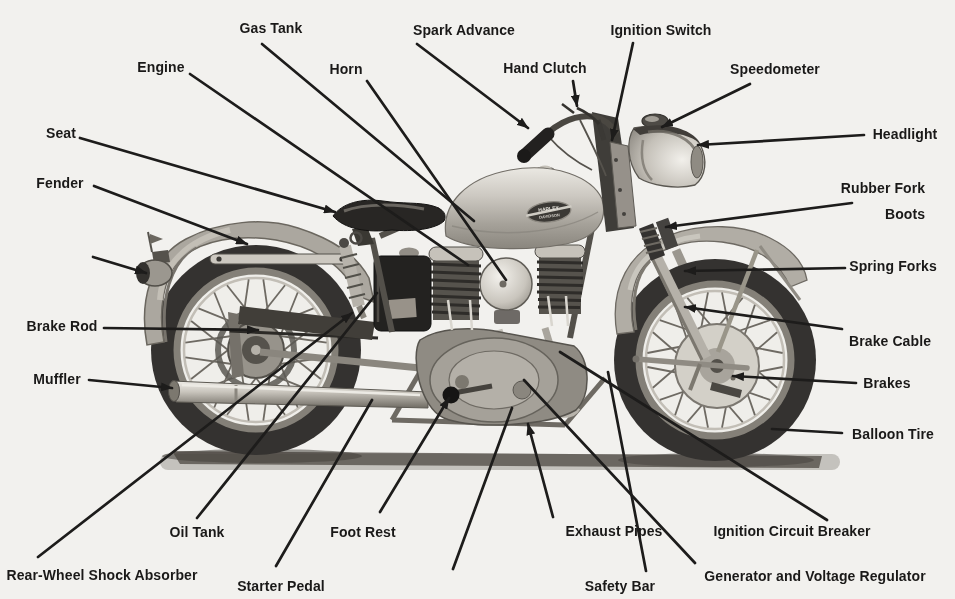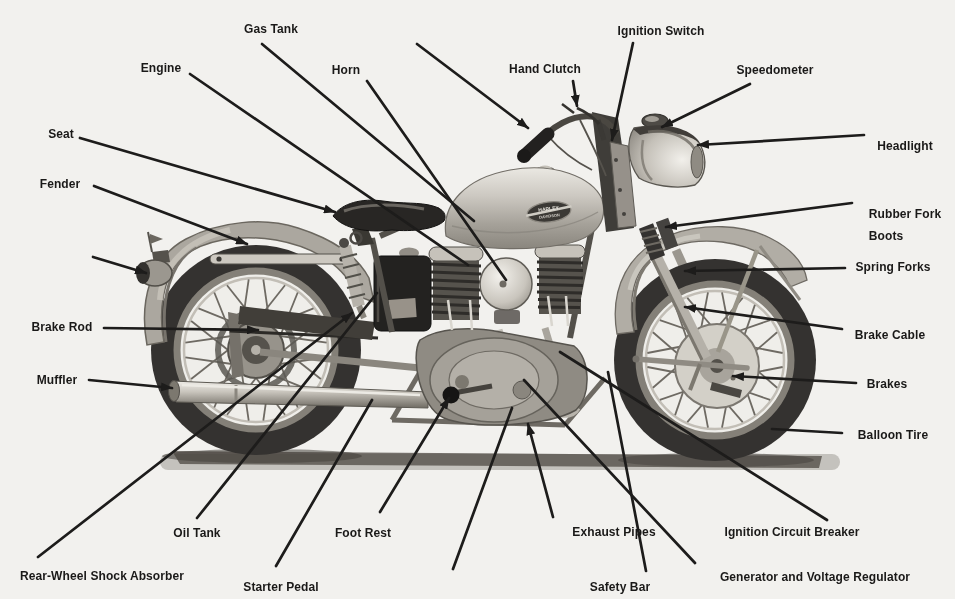--- a/index.html
+++ b/index.html
@@ -1,21 +1,21 @@
 <!DOCTYPE html>
 <html style="--ink: #1a1918; --lead: #1d1c1b;"><head>
 <meta charset="utf-8">
 <style>
   html,body{margin:0;padding:0;background:#e9e8e5;}
   .stage{position:relative;width:955px;height:599px;overflow:hidden;background:#f2f1ee;
          font-family:"Liberation Sans","DejaVu Sans",sans-serif;}
   .stage svg{position:absolute;left:0;top:0;}
   #labels{position:absolute;left:0;top:0;width:100%;height:100%;pointer-events:none;}
   .part-label{position:absolute;transform:translate(-50%,-50%);white-space:nowrap;
-              text-align:left;font-weight:700;font-size:12px;line-height:1.85;
+              text-align:right;font-weight:700;font-size:14px;line-height:1.85;
               color:var(--ink,#1a1918);letter-spacing:.1px;}
   #leads line{stroke:var(--lead,#1d1c1b);stroke-width:2.7;stroke-linecap:round;}
 </style>
 </head>
 <body>
 
 <div class="stage" id="stage" style="background: rgb(242, 241, 238);">
 
   <svg id="bike" width="955" height="599" viewBox="0 0 955 599">
     <defs>
@@ -338,40 +338,43 @@
   <div id="labels">
       <div class="part-label" style="left: 161px; top: 68px;">
         <div>Engine</div>
       </div>
       <div class="part-label" style="left: 271px; top: 29px;">
         <div>Gas Tank</div>
       </div>
       <div class="part-label" style="left: 346px; top: 70px;">
         <div>Horn</div>
       </div>
+      <div class="part-label" style="left: 464px; top: 31px;">
+        <div>Spark Advance</div>
+      </div>
       <div class="part-label" style="left: 545px; top: 69px;">
         <div>Hand Clutch</div>
       </div>
       <div class="part-label" style="left: 661px; top: 31px;">
         <div>Ignition Switch</div>
       </div>
       <div class="part-label" style="left: 775px; top: 70px;">
         <div>Speedometer</div>
       </div>
-      <div class="part-label" style="left: 905px; top: 146px;">
+      <div class="part-label" style="left: 905px; top: 135px;">
         <div>Headlight</div>
       </div>
-      <div class="part-label" style="left: 905px; top: 202px; margin-top: 23px;">
+      <div class="part-label" style="left: 883px; top: 202px;">
         <div>Rubber Fork</div>
         <div>Boots</div>
       </div>
       <div class="part-label" style="left: 893px; top: 267px;">
         <div>Spring Forks</div>
       </div>
-      <div class="part-label" style="left: 890px; top: 335px;">
+      <div class="part-label" style="left: 890px; top: 342px;">
         <div>Brake Cable</div>
       </div>
       <div class="part-label" style="left: 887px; top: 384px;">
         <div>Brakes</div>
       </div>
       <div class="part-label" style="left: 893px; top: 435px;">
         <div>Balloon Tire</div>
       </div>
       <div class="part-label" style="left: 61px; top: 134px;">
         <div>Seat</div>

